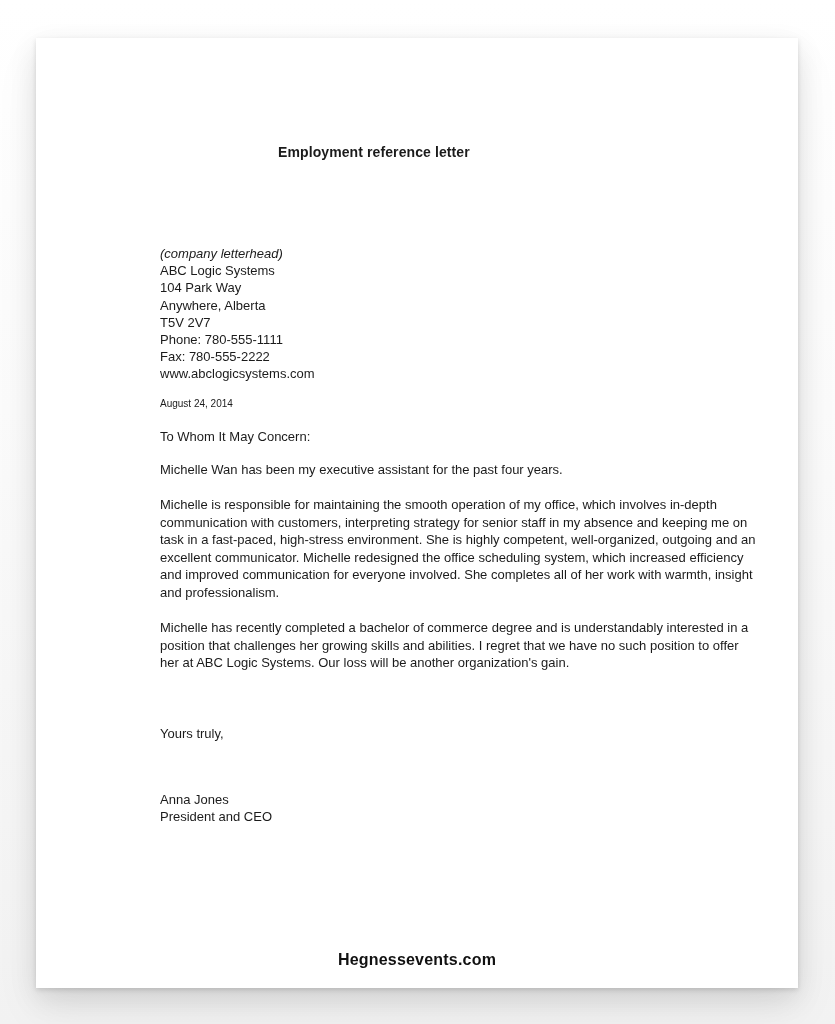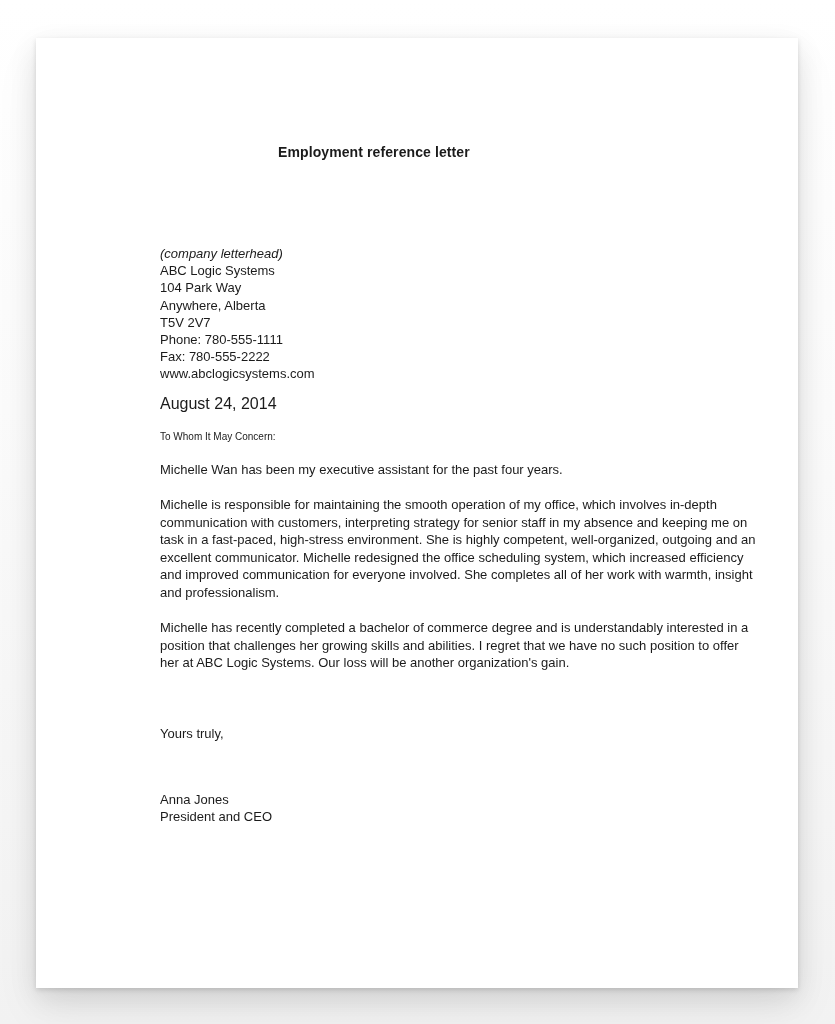--- a/index.html
+++ b/index.html
@@ -60,30 +60,30 @@
     line-height: 17.2px;
   }
   .letterhead .italic {
     font-style: italic;
   }
 
   .date-line {
     position: absolute;
     left: 124px;
     top: 357px;
-    font-size: 16px;
+    font-size: 10px;
     color: #1b1b1b;
     line-height: 17.2px;
   }
 
   .salutation {
     position: absolute;
     left: 124px;
     top: 390px;
-    font-size: 10px;
+    font-size: 13px;
     color: #1b1b1b;
     line-height: 17.2px;
   }
 
   
   .body-block {
     position: absolute;
     left: 124px;
     top: 423px;
     width: 600px;
@@ -158,15 +158,16 @@
       <p>Michelle has recently completed a bachelor of commerce degree and is understandably interested in a position that challenges her growing skills and abilities. I regret that we have no such position to offer her at ABC Logic Systems. Our loss will be another organization's gain.</p>
     </div>
 
     <div class="closing">Yours truly,</div>
 
     <div class="signature">
       <div>Anna Jones</div>
       <div>President and CEO</div>
     </div>
 
+    <div class="watermark">Hegnessevents.com</div>
 
   </div>
 </div>
 
 </body></html>

